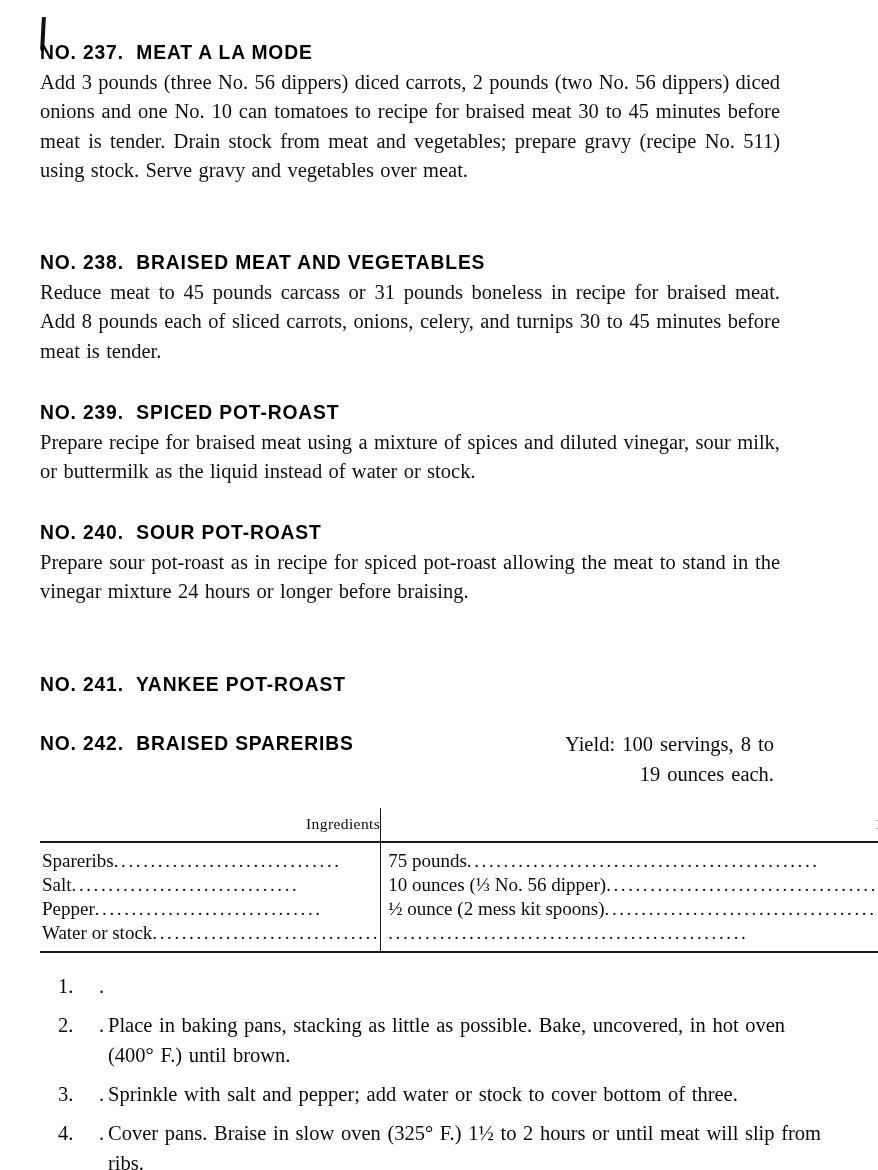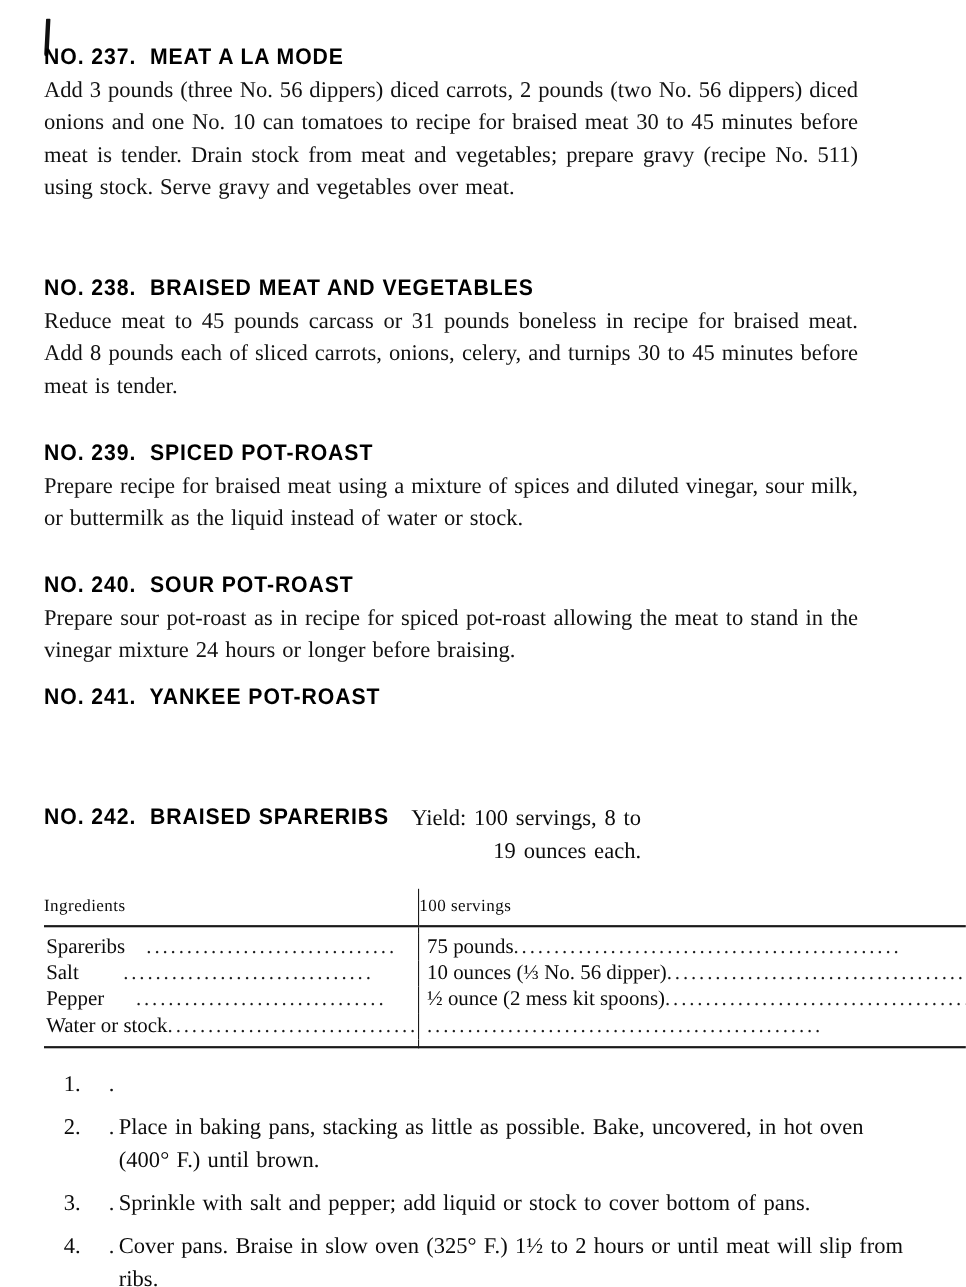--- a/index.html
+++ b/index.html
@@ -68,21 +68,21 @@
   }
 
   
   .title-row {
     position: absolute;
     left: 40px;
     top: 731px;
     width: 740px;
     display: flex;
     align-items: flex-start;
-    justify-content: flex-start;
+    justify-content: space-between;
   }
   .title-row h2.recipe-title { margin-bottom: 0; }
   .yield-block {
     text-align: right;
     font-size: 20.5px;
     line-height: 30px;
     word-spacing: 2px;
     padding-right: 6px;
     margin-top: -2px;
   }
@@ -95,37 +95,37 @@
     top: 808px;
     width: 737px;
     border-collapse: collapse;
     font-size: 17px;
   }
   .ing-table thead th {
     font-weight: normal;
     font-size: 15.5px;
     letter-spacing: 0.4px;
     padding: 7px 0 8px 0;
-    text-align: left;
+    text-align: right;
     border-bottom: 2.2px solid #1a1a1a;
     vertical-align: middle;
   }
   .ing-table th.col-ing   { width: 249px; }
   .ing-table th.col-100   { width: 331px; border-left: 1.6px solid #1a1a1a; }
 
   .ing-table tbody td {
     padding: 0;
     vertical-align: top;
     font-size: 19px;
     line-height: 24px;
     white-space: nowrap;
     overflow: hidden;
   }
   .ing-table tbody td.c2 { border-left: 1.6px solid #1a1a1a; padding-left: 7px; }
-  .ing-table tbody td.c1 { padding-left: 2px; text-align: center; }
+  .ing-table tbody td.c1 { padding-left: 2px; }
 
   .ing-table tbody tr.body-pad td { height: 6px; font-size: 0; line-height: 6px; }
 
   .ing-table .rule-bot td {
     border-top: 2.2px solid #1a1a1a;
     height: 0; padding: 0; font-size: 0; line-height: 0;
   }
 
   .leader { letter-spacing: 2.6px; color: #1c1c1c; }
   .dotfill { letter-spacing: 2.6px; color: #1c1c1c; }
@@ -177,21 +177,21 @@
   <div class="recipe" style="top:378px;">
     <h2 class="recipe-title">NO. 239.  SPICED POT-ROAST</h2>
     <p class="recipe-body">Prepare recipe for braised meat using a mixture of spices and diluted vinegar, sour milk, or buttermilk as the liquid instead of water or stock.</p>
   </div>
 
   <div class="recipe" style="top:498px;">
     <h2 class="recipe-title">NO. 240.  SOUR POT-ROAST</h2>
     <p class="recipe-body">Prepare sour pot-roast as in recipe for spiced pot-roast allowing the meat to stand in the vinegar mixture 24 hours or longer before braising.</p>
   </div>
 
-  <div class="recipe" style="top:600px;">
+  <div class="recipe" style="top:650px;">
     <h2 class="recipe-title">NO. 241.  YANKEE POT-ROAST</h2>
   </div>
 
   <div class="title-row">
     <h2 class="recipe-title">NO. 242.  BRAISED SPARERIBS</h2>
     <div class="yield-block">
       <span class="yield-line">Yield: 100 servings, 8 to</span>
       <span class="yield-line">19 ounces each.</span>
     </div>
   </div>
@@ -284,21 +284,21 @@
   <ol class="steps">
     <li class="step">
       <span class="marker">.</span>
     </li>
     <li class="step">
       <span class="marker">.</span>
       <span>Place in baking pans, stacking as little as possible. Bake, uncovered, in hot oven (400° F.) until brown.</span>
     </li>
     <li class="step">
       <span class="marker">.</span>
-      <span>Sprinkle with salt and pepper; add liquid or stock to cover bottom of pans.</span>
+      <span>Sprinkle with salt and pepper; add water or stock to cover bottom of three.</span>
     </li>
     <li class="step">
       <span class="marker">.</span>
       <span>Cover pans. Braise in slow oven (325° F.) 1½ to 2 hours or until meat will slip from ribs.</span>
     </li>
   </ol>
 
 </div>
 
 </body></html>

